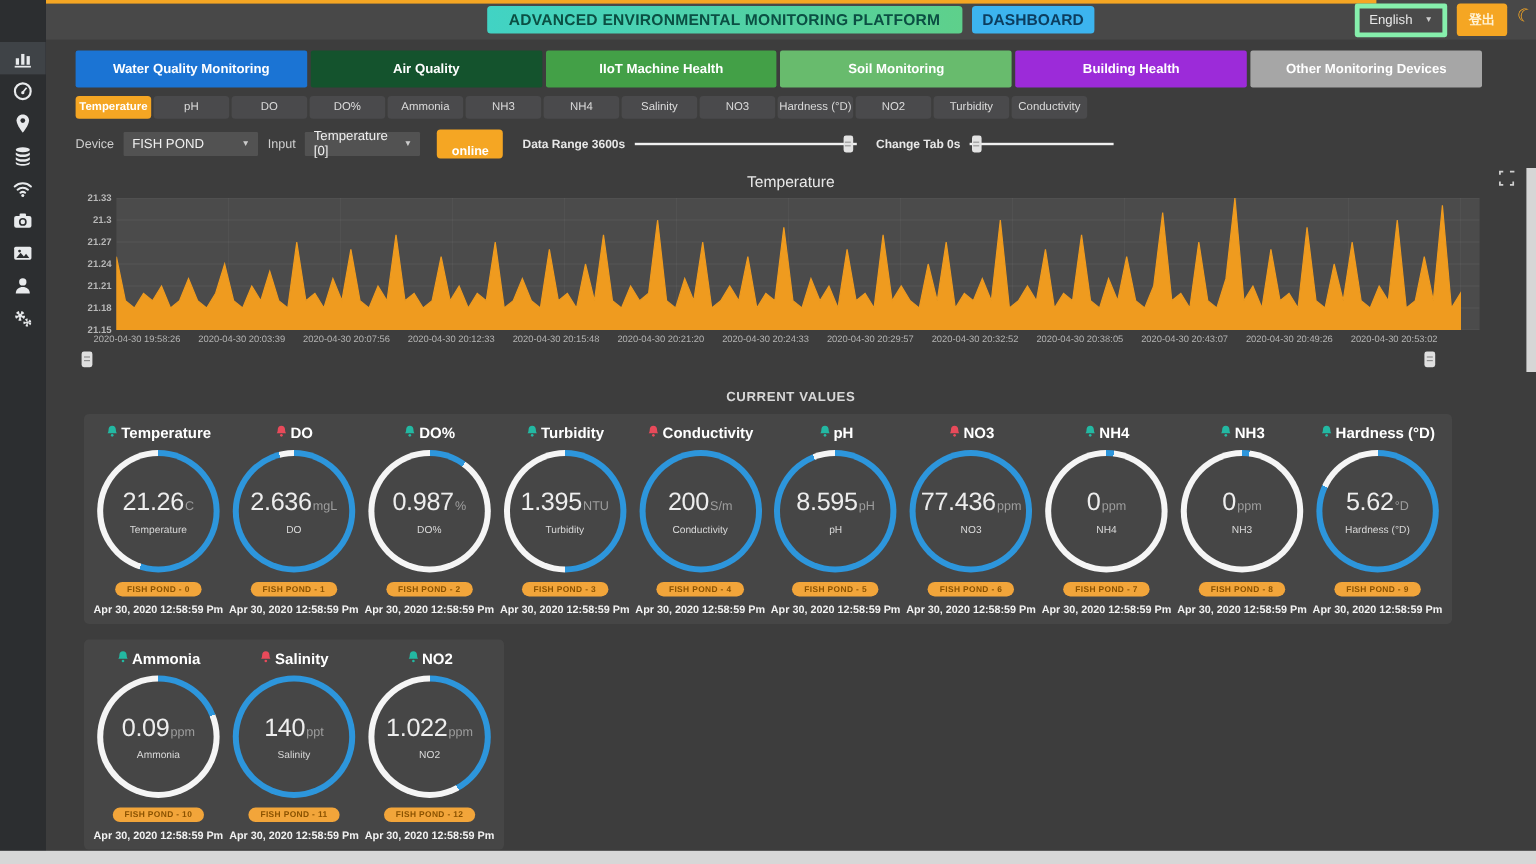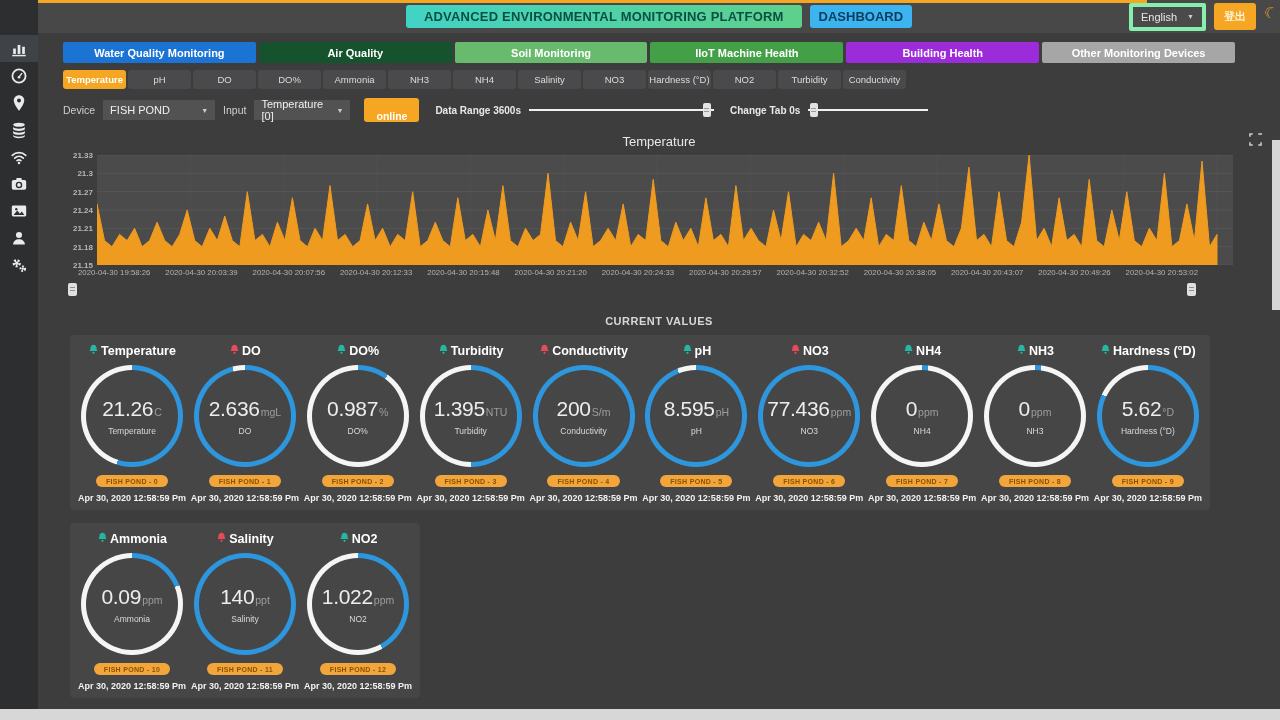--- a/index.html
+++ b/index.html
@@ -24,21 +24,21 @@
     border-radius:2px;display:flex;align-items:center;gap:10px;cursor:pointer;}
   .lang-select .caret{font-size:7px;color:#cccccc;}
   .logout-btn{background:#f5a623;color:#fff3d6;font-size:11px;font-weight:bold;border:none;
     padding:6px 10px;border-radius:3px;cursor:pointer;}
   .moon{position:fixed;top:4px;right:3px;color:#f5a623;font-size:15px;transform:rotate(18deg);cursor:pointer;z-index:6;}
 
   .content{margin-left:38px;}
 
   
   .tabs-row{display:flex;gap:3px;margin:9px 45px 0 25px;}
-  .main-tab{flex:1;height:21px;border-radius:2px;color:#fff;font-size:11px;font-weight:bold;
+  .main-tab{flex:1;height:31px;border-radius:2px;color:#fff;font-size:11px;font-weight:bold;
     display:flex;align-items:center;justify-content:center;cursor:pointer;}
 
   
   .subtabs{display:flex;gap:2px;margin:7px 45px 0 25px;}
   .sub-tab{width:63px;height:19px;background:#4a4a4c;color:#dcdcdc;font-size:9.5px;border-radius:3px;
     display:flex;align-items:center;justify-content:center;cursor:pointer;}
   .sub-tab.active{background:#f5a623;color:#ffffff;font-weight:bold;}
 
   
   .controls{display:flex;align-items:center;gap:8px;margin:9px 45px 0 25px;}
@@ -200,22 +200,22 @@
     </div>
     <button class="logout-btn">登出</button>
   </div>
 </div>
 <span class="moon">☾</span>
 
 <div class="content">
   <div class="tabs-row" id="main-tabs">
       <div class="main-tab" style="background: rgb(27, 116, 212);">Water Quality Monitoring</div>
       <div class="main-tab" style="background: #14532d;">Air Quality</div>
+      <div class="main-tab" style="background: rgb(67, 160, 71);">IIoT Machine Health</div>
       <div class="main-tab" style="background: rgb(104, 187, 109);">Soil Monitoring</div>
-      <div class="main-tab" style="background: rgb(67, 160, 71);">IIoT Machine Health</div>
       <div class="main-tab" style="background: rgb(156, 43, 217);">Building Health</div>
       <div class="main-tab" style="background: rgb(166, 166, 166);">Other Monitoring Devices</div>
     </div>
   <div class="subtabs" id="sub-tabs">
       <div class="sub-tab active">Temperature</div>
       <div class="sub-tab">pH</div>
       <div class="sub-tab">DO</div>
       <div class="sub-tab">DO%</div>
       <div class="sub-tab">Ammonia</div>
       <div class="sub-tab">NH3</div>

